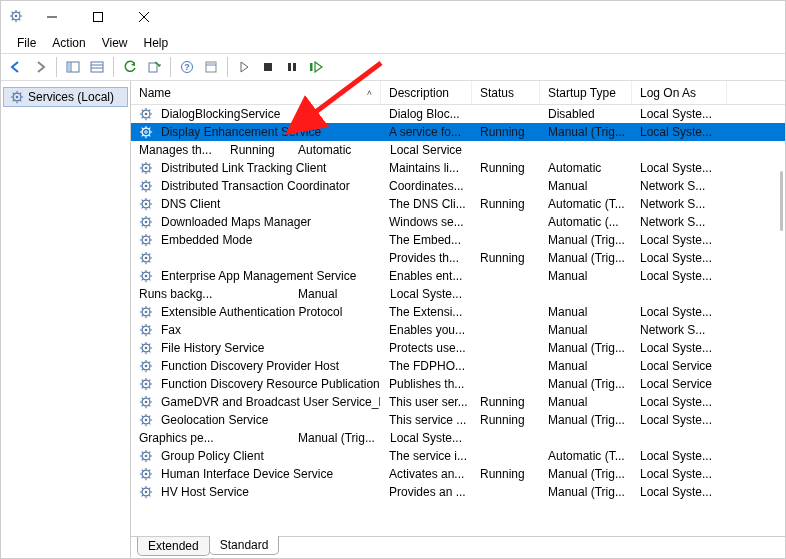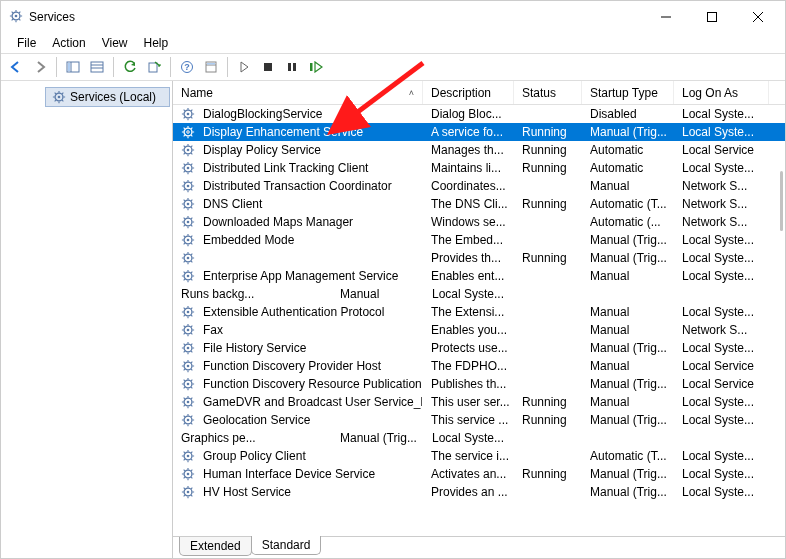--- a/index.html
+++ b/index.html
@@ -15,41 +15,41 @@
 
 .menubar { display: flex; padding: 2px 8px; height: 20px; }
 .menuitem { padding: 1px 8px; font-size: 12px; }
 
 
 .toolbar { display: flex; align-items: center; height: 28px; padding: 2px 4px; border-top: 1px solid #ddd; border-bottom: 1px solid #ddd; gap: 2px; }
 .tbtn { width: 22px; height: 22px; display: flex; align-items: center; justify-content: center; border: 1px solid transparent; }
 .tsep { width: 1px; height: 20px; background: #ccc; margin: 0 3px; }
 
 
-.main { flex: 1; display: flex; min-height: 0; padding-left: 42px; }
+.main { flex: 1; display: flex; min-height: 0; }
 .navpane { width: 130px; border-right: 1px solid #ccc; padding-top: 4px; }
 .navitem { display: flex; align-items: center; gap: 4px; padding: 2px 6px; background: #dde6f2; border: 1px solid #a0b8d8; margin: 2px; }
 
 .detailpane { flex: 1; display: flex; flex-direction: column; min-width: 0; position: relative; }
 
 
 .listhdr { display: flex; height: 24px; border-bottom: 1px solid #e0e0e0; background: #fff; position: sticky; top: 0; text-align: right; }
 .col { padding: 3px 8px; font-size: 12px; border-right: 1px solid transparent; display: flex; align-items: center; gap: 4px; overflow: hidden; white-space: nowrap; }
 .col-name { width: 250px; }
 .col-desc { width: 91px; }
 .col-status { width: 68px; }
 .col-startup { width: 92px; }
 .col-logon { width: 95px; }
 .listhdr .col { border-right: 1px solid #eee; }
 .sort-arrow { margin-left: auto; font-size: 9px; color: #555; }
 
 
 .listbody { flex: 1; overflow-y: auto; overflow-x: hidden; }
 .row { display: flex; height: 18px; align-items: center; }
-.row.selected { background: #0078d7; color: #ffffff; }
+.row.selected { background: #0078d7; color: #0f172a; }
 .row .col { padding: 1px 8px; text-overflow: ellipsis; }
 .row .col-name { display: flex; align-items: center; gap: 8px; }
 .svc-icon { flex-shrink: 0; }
 
 
 .tabstrip { height: 22px; display: flex; align-items: flex-start; padding-left: 6px; border-top: 1px solid #ccc; background: #fff; }
 .tab { padding: 2px 10px; font-size: 12px; border: 1px solid #aaa; border-top: none; border-radius: 0 0 5px 5px; margin-right: -1px; background: #f6f6f6; }
 .tab.active { background: #fff; position: relative; top: -1px; }
 
 
@@ -67,21 +67,20 @@
 <body>
 
 <div class="titlebar">
   <span class="icon">
     <svg class="gear" viewBox="0 0 16 16">
         <circle cx="8" cy="8" r="4.5" fill="none" stroke="#5a7aa8" stroke-width="1.5"></circle>
         <circle cx="8" cy="8" r="1.5" fill="#5a7aa8"></circle>
         <path d="M8 1v2 M8 13v2 M1 8h2 M13 8h2 M3 3l1.5 1.5 M11.5 11.5L13 13 M13 3l-1.5 1.5 M4.5 11.5L3 13" stroke="#5a7aa8" stroke-width="1.3"></path>
       </svg>
   </span>
-  <span class="title">Services</span>
   <div class="ctrls">
     <div class="ctrl">
         <svg width="10" height="10">
           <line x1="0" y1="5" x2="10" y2="5" stroke="#000"></line>
         </svg>
       </div>
     <div class="ctrl">
         <svg width="10" height="10">
           <rect x="0.5" y="0.5" width="9" height="9" fill="none" stroke="#000"></rect>
         </svg>
@@ -227,28 +226,20 @@
               <path d="M8 1v2 M8 13v2 M1 8h2 M13 8h2 M3 3l1.5 1.5 M11.5 11.5L13 13 M13 3l-1.5 1.5 M4.5 11.5L3 13" stroke="#5a7aa8" stroke-width="1.3"></path>
             </svg>
             <span>Display Enhancement Service</span>
           </div>
           <div class="col col-desc">A service fo...</div>
           <div class="col col-status">Running</div>
           <div class="col col-startup">Manual (Trig...</div>
           <div class="col col-logon">Local Syste...</div>
         </div>
         <div class="row">
-          <div class="col col-name">
-            <svg class="gear svc-icon" viewBox="0 0 16 16">
-              <circle cx="8" cy="8" r="4.5" fill="none" stroke="#5a7aa8" stroke-width="1.5"></circle>
-              <circle cx="8" cy="8" r="1.5" fill="#5a7aa8"></circle>
-              <path d="M8 1v2 M8 13v2 M1 8h2 M13 8h2 M3 3l1.5 1.5 M11.5 11.5L13 13 M13 3l-1.5 1.5 M4.5 11.5L3 13" stroke="#5a7aa8" stroke-width="1.3"></path>
-            </svg>
-            <span>Display Policy Service</span>
-          </div>
           <div class="col col-desc">Manages th...</div>
           <div class="col col-status">Running</div>
           <div class="col col-startup">Automatic</div>
           <div class="col col-logon">Local Service</div>
         </div>
         <div class="row">
           <div class="col col-name">
             <svg class="gear svc-icon" viewBox="0 0 16 16">
               <circle cx="8" cy="8" r="4.5" fill="none" stroke="#5a7aa8" stroke-width="1.5"></circle>
               <circle cx="8" cy="8" r="1.5" fill="#5a7aa8"></circle>

